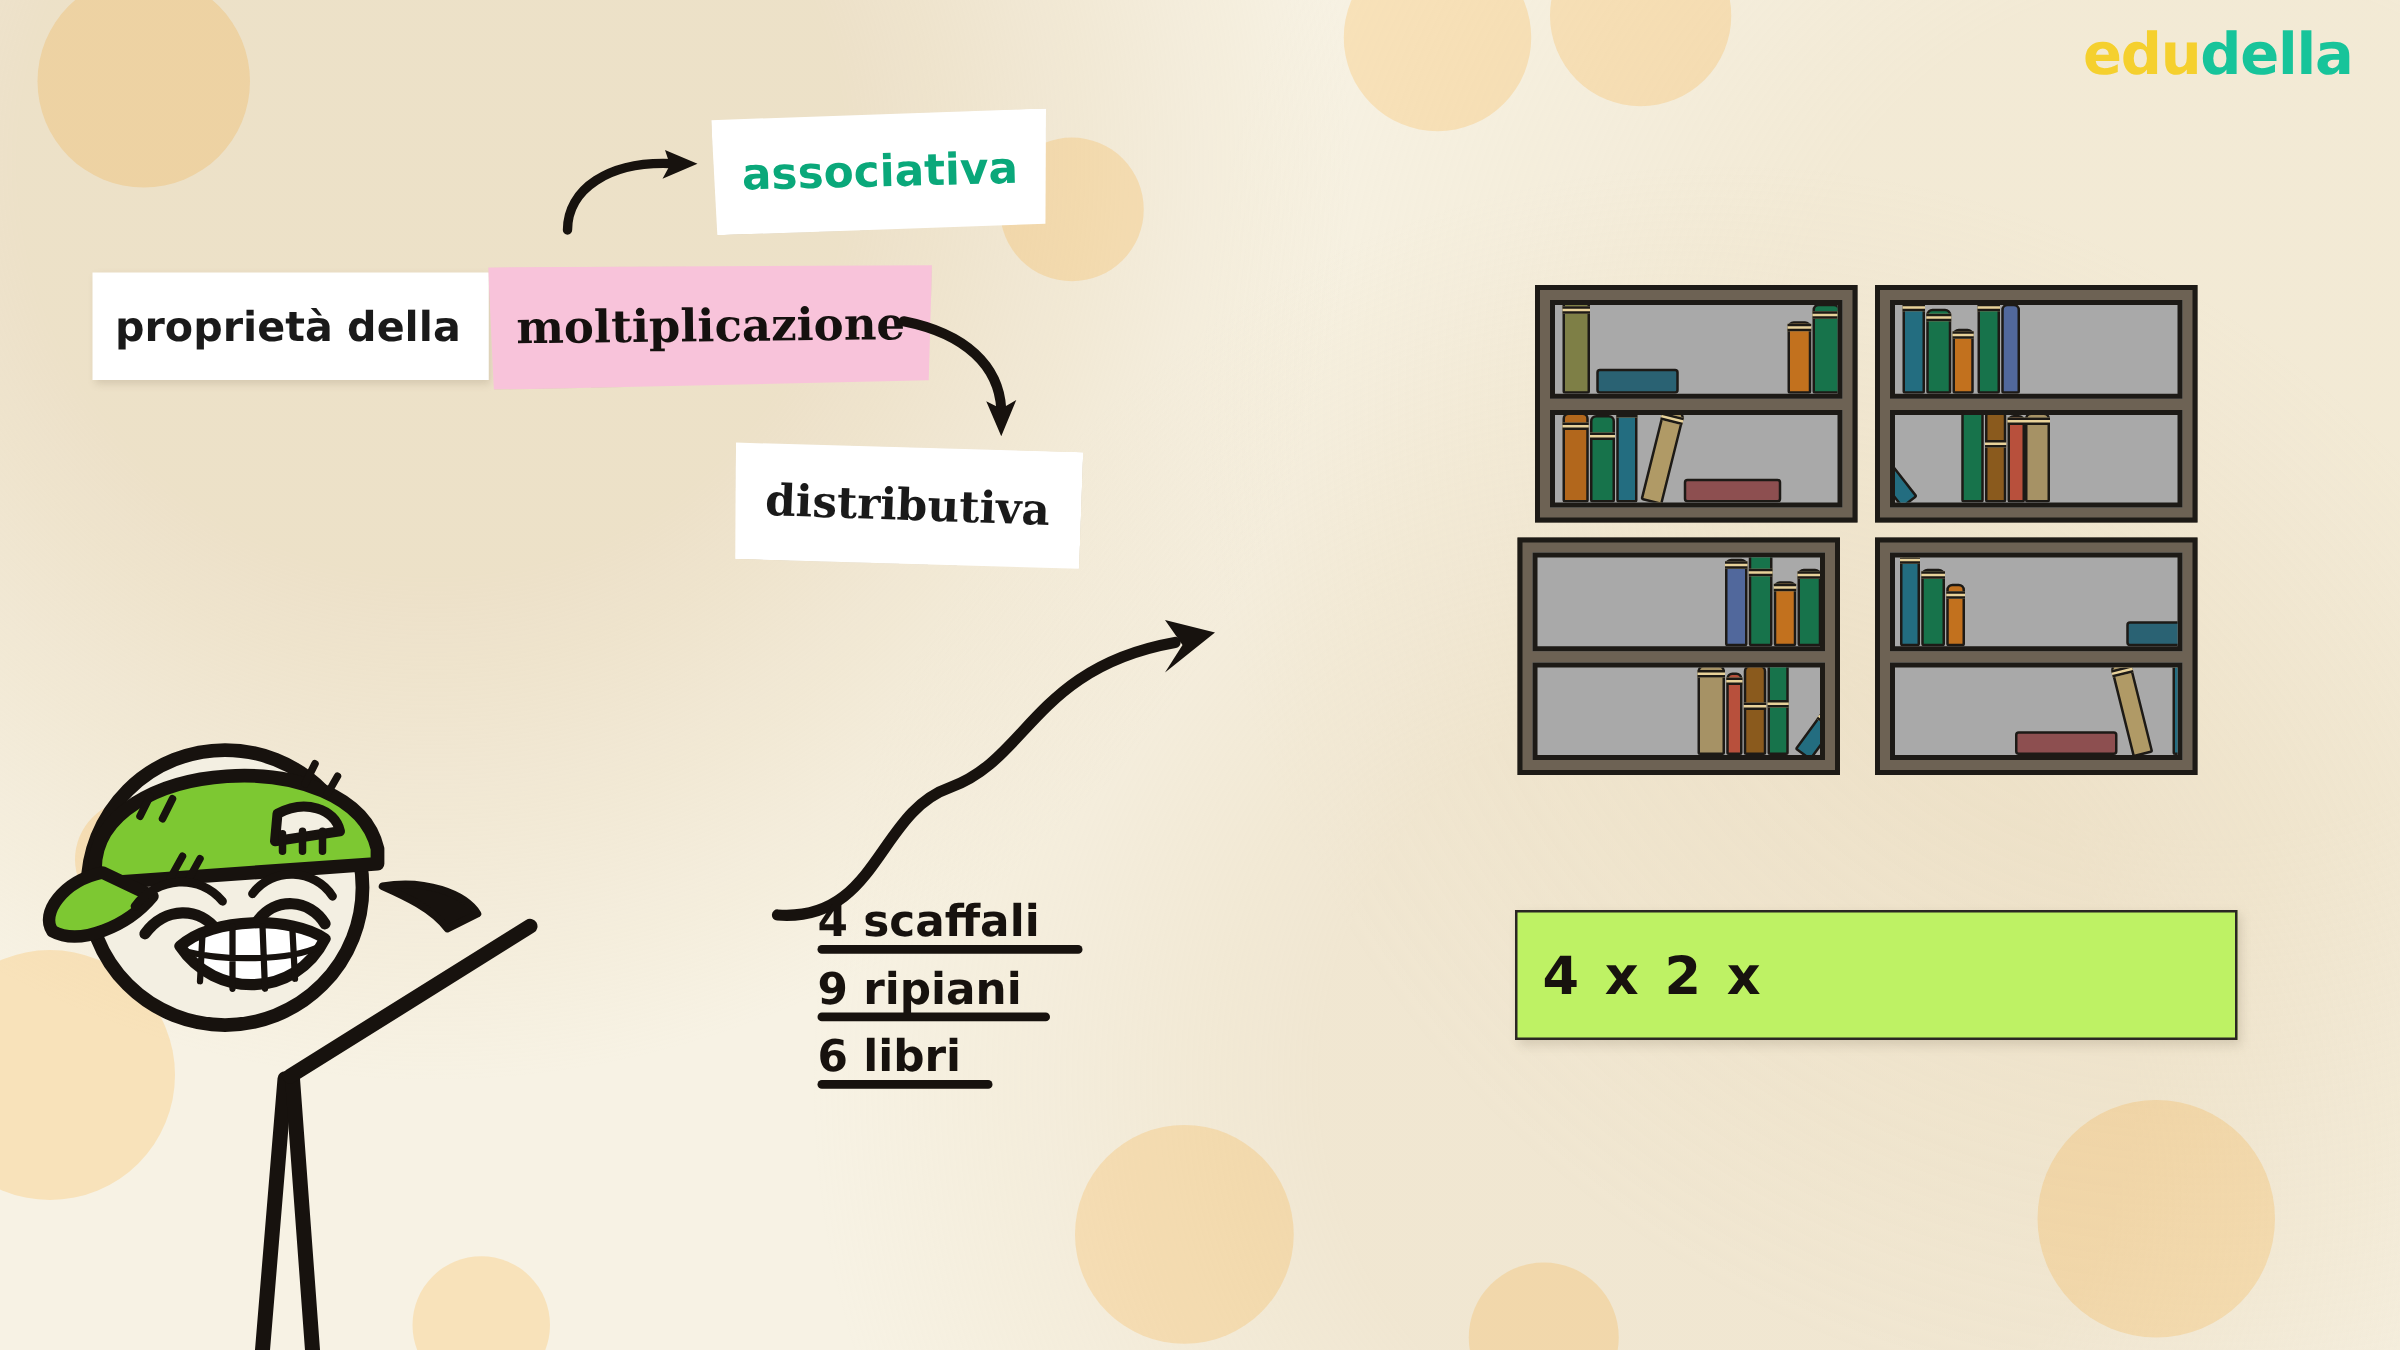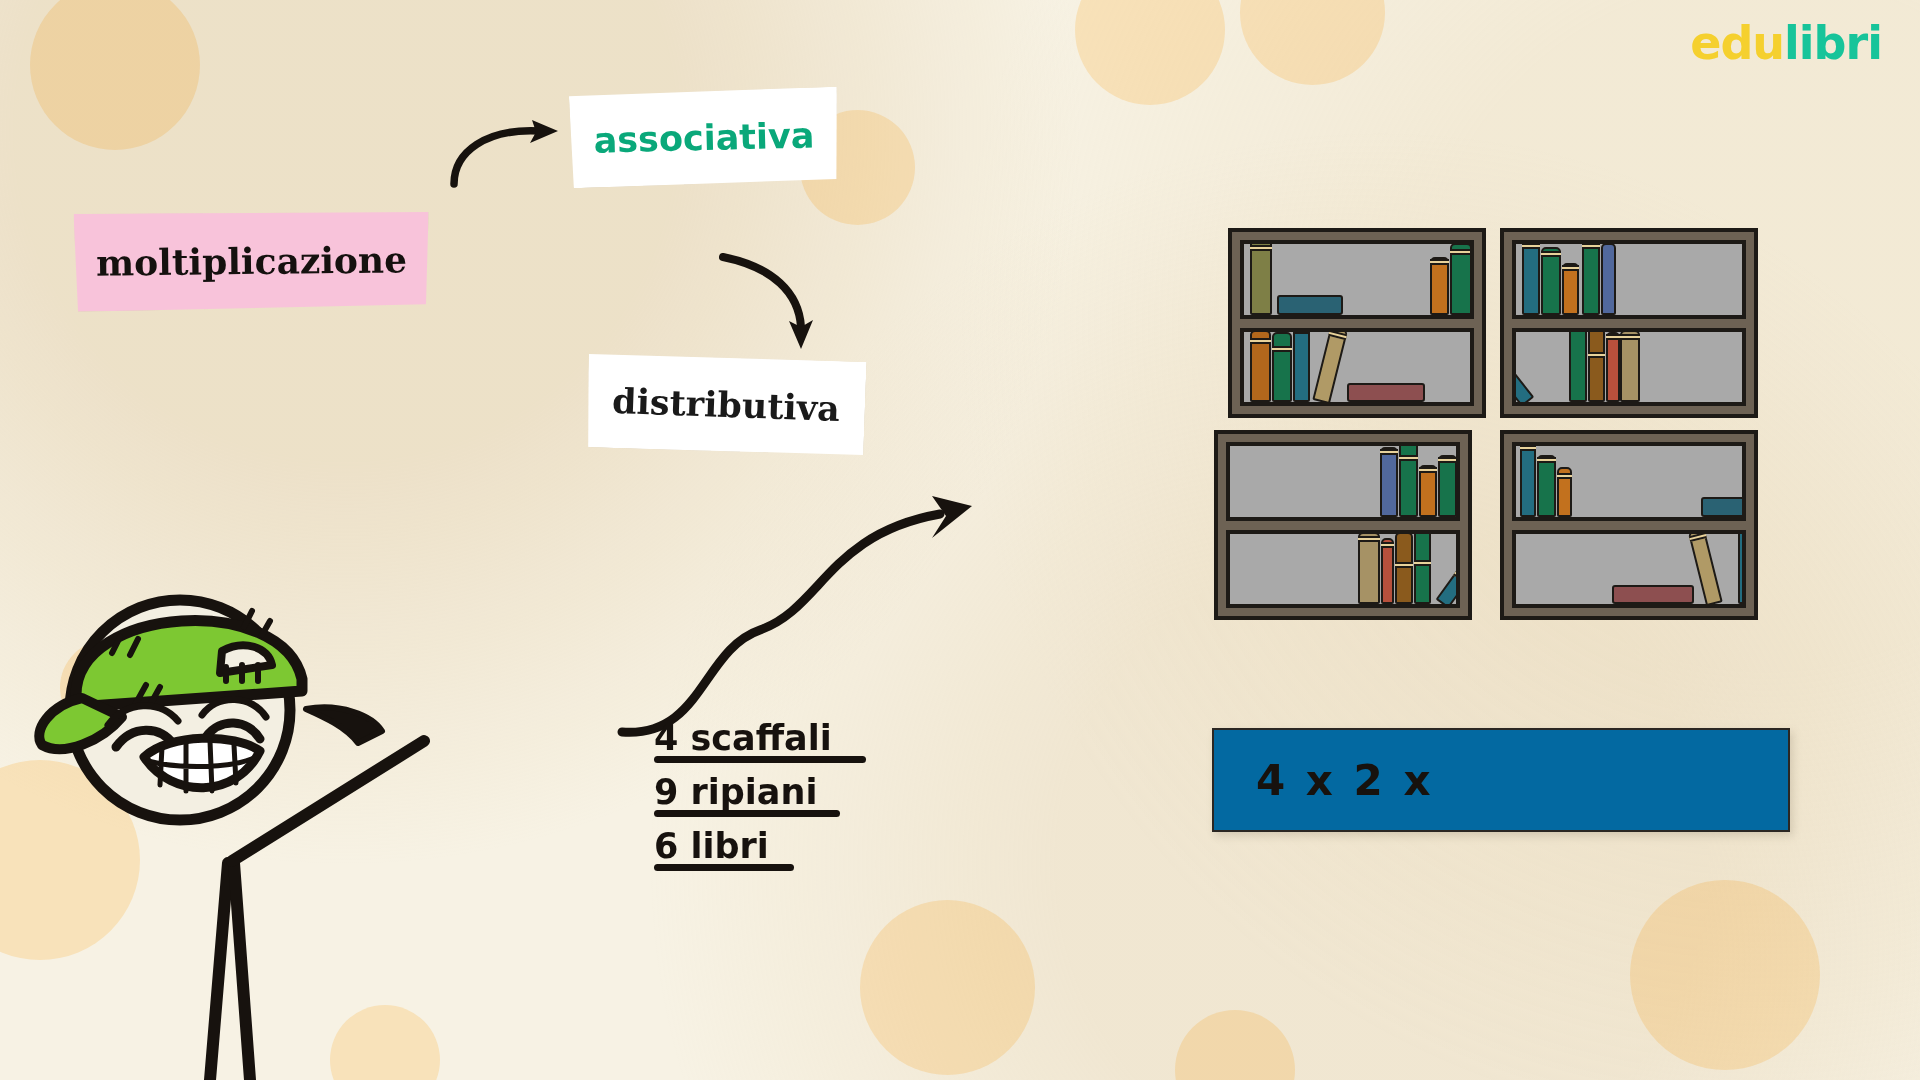--- a/index.html
+++ b/index.html
@@ -118,22 +118,22 @@
   .book{ position:absolute; bottom:0; border:2.5px solid #1d1a16; }
   .book .band{
     position:absolute; left:-2px; right:-2px; height:6px;
     background:#e8d29a; border-top:2px solid #1d1a16; border-bottom:2px solid #1d1a16;
   }
   .book.flat{ bottom:0; }
 
   
   #formula-box{
     position:absolute; left:1212px; top:728px; width:578px; height:104px;
-    background:#0369a1; border:2px solid #2b2723;
-    display:flex; align-items:center; padding-left:42px;
+    background:#bef264; border:2px solid #2b2723;
+    display:flex; align-items:center; padding-left:20px;
     box-shadow:3px 4px 8px rgba(120,105,80,.22);
   }
   #formula-box .ftxt{
     font-family:"DejaVu Sans", sans-serif;
     font-weight:bold; font-size:42px; color:#17120e; letter-spacing:3px;
   }
 
   
   #character{ position:absolute; left:20px; top:555px; width:520px; height:525px; }
 </style>
@@ -150,24 +150,27 @@
       <div class="blob" style="left: 860px; top: 900px; width: 175px; height: 175px; background: rgb(248, 226, 186);"></div>
       <div class="blob" style="left: 1630px; top: 880px; width: 190px; height: 190px; background: rgb(248, 226, 186);"></div>
       <div class="blob" style="left: 1175px; top: 1010px; width: 120px; height: 120px; background: rgb(248, 226, 186);"></div>
       <div class="blob" style="left: 330px; top: 1005px; width: 110px; height: 110px; background: rgb(248, 226, 186);"></div>
       <div class="blob" style="left: 60px; top: 640px; width: 95px; height: 95px; background: rgb(248, 226, 186);"></div>
     </div>
   <div id="bg-noise"></div>
 </div>
 
 <div id="logo">
-  <span class="edu">edu</span><span class="boom">libri</span>
+  <span class="edu">edu</span><span class="boom">della</span>
 </div>
 
 <div id="title-strip">
+  <div id="title-left">
+    <span>proprietà della</span>
+  </div>
   <div id="title-right">
     <span>moltiplicazione</span>
   </div>
 </div>
 
 <div class="card" id="card-associativa">
   <span class="card-text">associativa</span>
 </div>
 
 <div class="card" id="card-distributiva">

